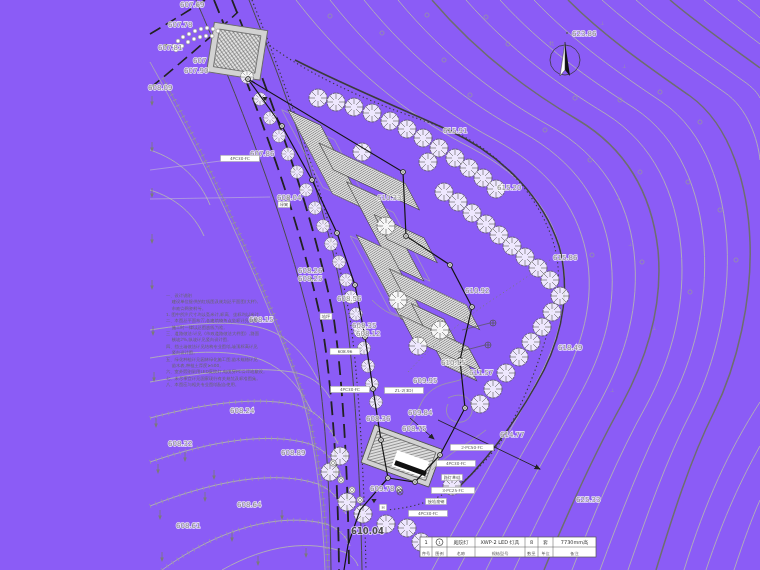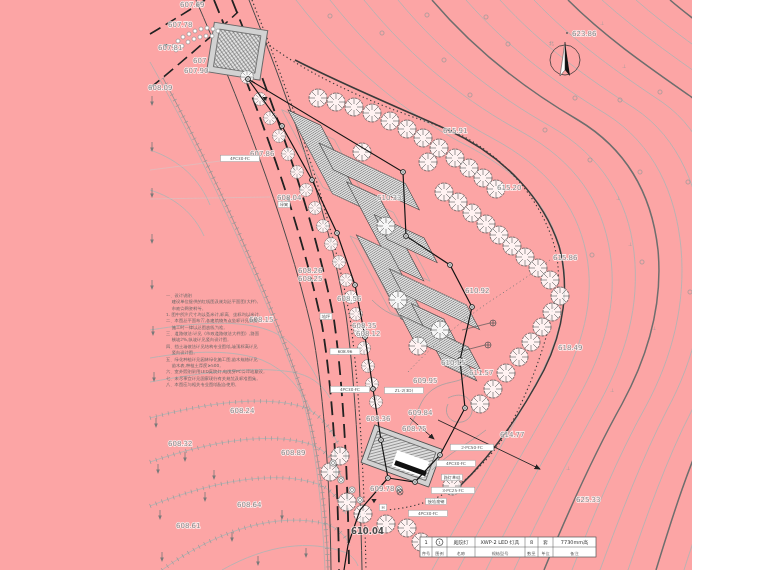--- a/index.html
+++ b/index.html
@@ -1,16 +1,16 @@
 <!DOCTYPE html>
 <html><head>
 <meta charset="utf-8">
 <style>
   html,body{margin:0;padding:0;background:#fff;}
-  #stage{position:relative;width:692px;height:570px;background:#fca5a5;overflow:hidden;}
+  #stage{position:relative;width:760px;height:570px;background:#8b5cf6;overflow:hidden;}
   svg{display:block;}
   text{font-family:"DejaVu Sans",sans-serif;}
   .el{font-size:7px;fill:#8a8a8a;paint-order:stroke;stroke:#ffffff;stroke-width:1.6px;stroke-opacity:.75;}
   .elb{font-size:8.5px;fill:#4a4a4a;font-weight:bold;}
   .note{font-size:4.3px;fill:#666;}
   .cal{font-size:4.2px;fill:#555;}
   .leg{font-size:5px;fill:#333;}
   .leg2{font-size:4.2px;fill:#555;}
   .tm{font-size:5px;fill:#9a9a9a;}
   .c1{fill:none;stroke:#b3b3b3;stroke-width:0.9;}

